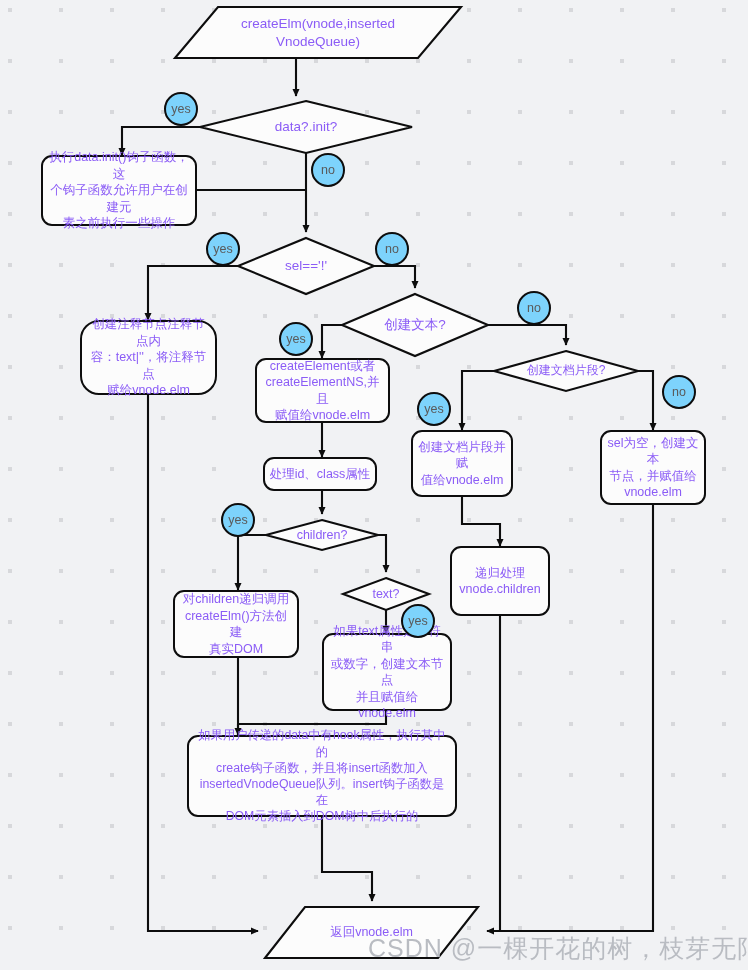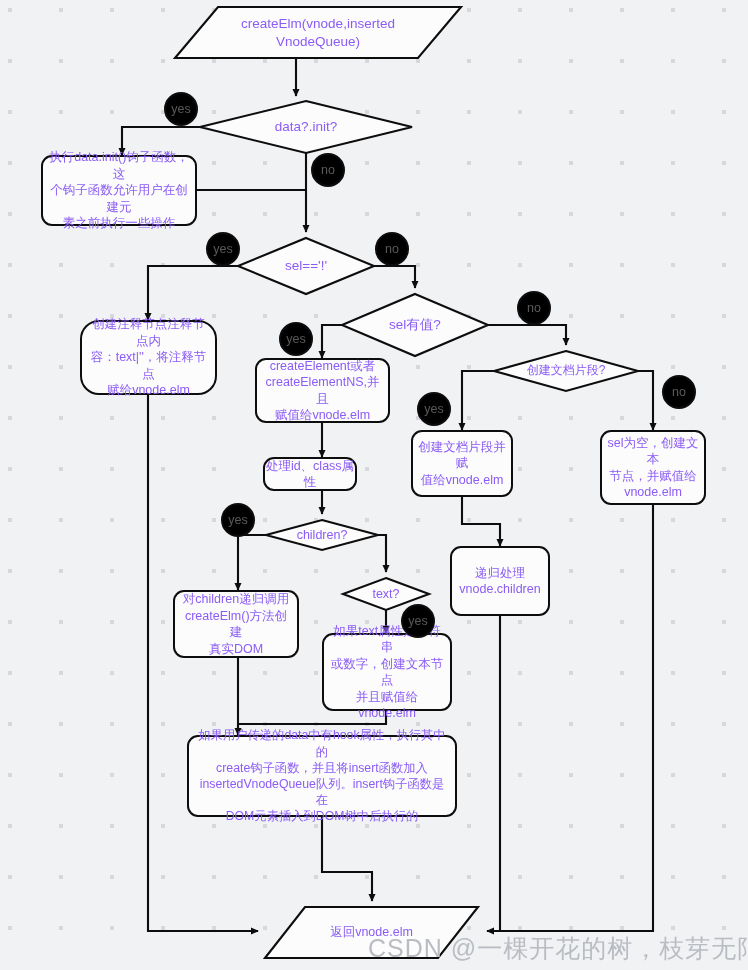--- a/index.html
+++ b/index.html
@@ -28,21 +28,21 @@
   }
   .para{
     background:transparent;border:none;
   }
   .para .ptext{position:relative;z-index:3;}
   .diamond{background:transparent;border:none;}
   .diamond .dtext{position:relative;z-index:3;}
   .badge{
     position:absolute;z-index:4;
     width:30px;height:30px;border-radius:50%;
-    border:2px solid #0d0d0d;background:#000000;
+    border:2px solid #0d0d0d;background:#7dd3fc;
     display:flex;align-items:center;justify-content:center;
     font-size:12.5px;color:#5a5a5a;
   }
   .wm{
     position:absolute;z-index:5;
     color:#b9bcc2;
     font-size:25px;
     white-space:nowrap;
     letter-spacing:1px;
   }
@@ -427,30 +427,30 @@
   <span class="dtext">sel=='!'</span>
 </div>
 
 <div class="node box" style="left:80px;top:320px;width:137px;height:75px;font-size:12.5px;padding:3px 5px;border-radius:19px;">
   <span style="white-space:pre-line">创建注释节点注释节点内
 容：text|''，将注释节点
 赋给vnode.elm</span>
 </div>
 
 <div class="node diamond" style="left:342px;top:294px;width:146px;height:62px;font-size:13.5px;">
-  <span class="dtext">sel有值?</span>
+  <span class="dtext">创建文本?</span>
 </div>
 
 <div class="node box" style="left:255px;top:358px;width:135px;height:65px;font-size:12.5px;padding:3px 4px;">
   <span style="white-space:pre-line">createElement或者
 createElementNS,并且
 赋值给vnode.elm</span>
 </div>
 
-<div class="node box" style="left:263px;top:457px;width:94px;height:34px;font-size:12.5px;">
+<div class="node box" style="left:263px;top:457px;width:114px;height:34px;font-size:12.5px;">
   <span>处理id、class属性</span>
 </div>
 
 <div class="node diamond" style="left:266px;top:520px;width:112px;height:30px;font-size:12.5px;">
   <span class="dtext">children?</span>
 </div>
 
 <div class="node box" style="left:173px;top:590px;width:126px;height:68px;font-size:12.5px;padding:3px 4px;">
   <span style="white-space:pre-line">对children递归调用
 createElm()方法创建

